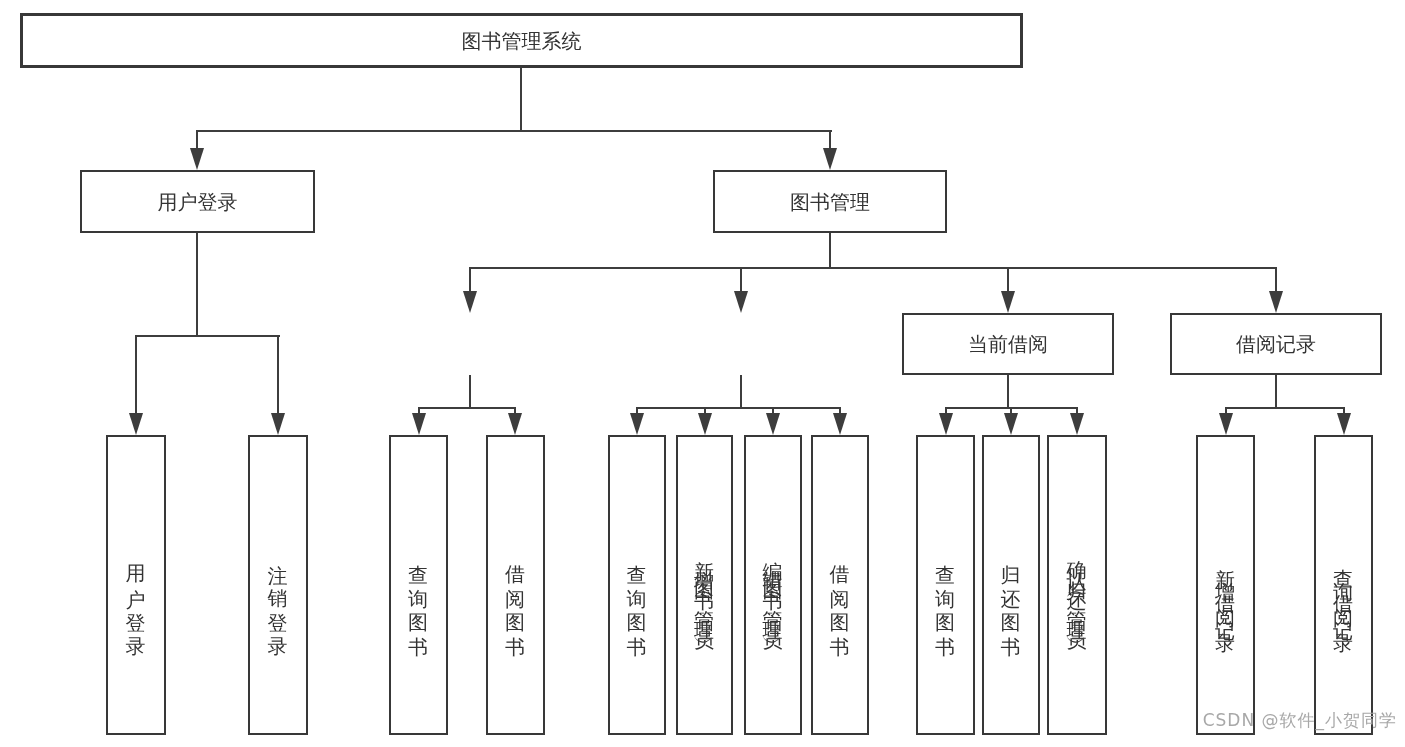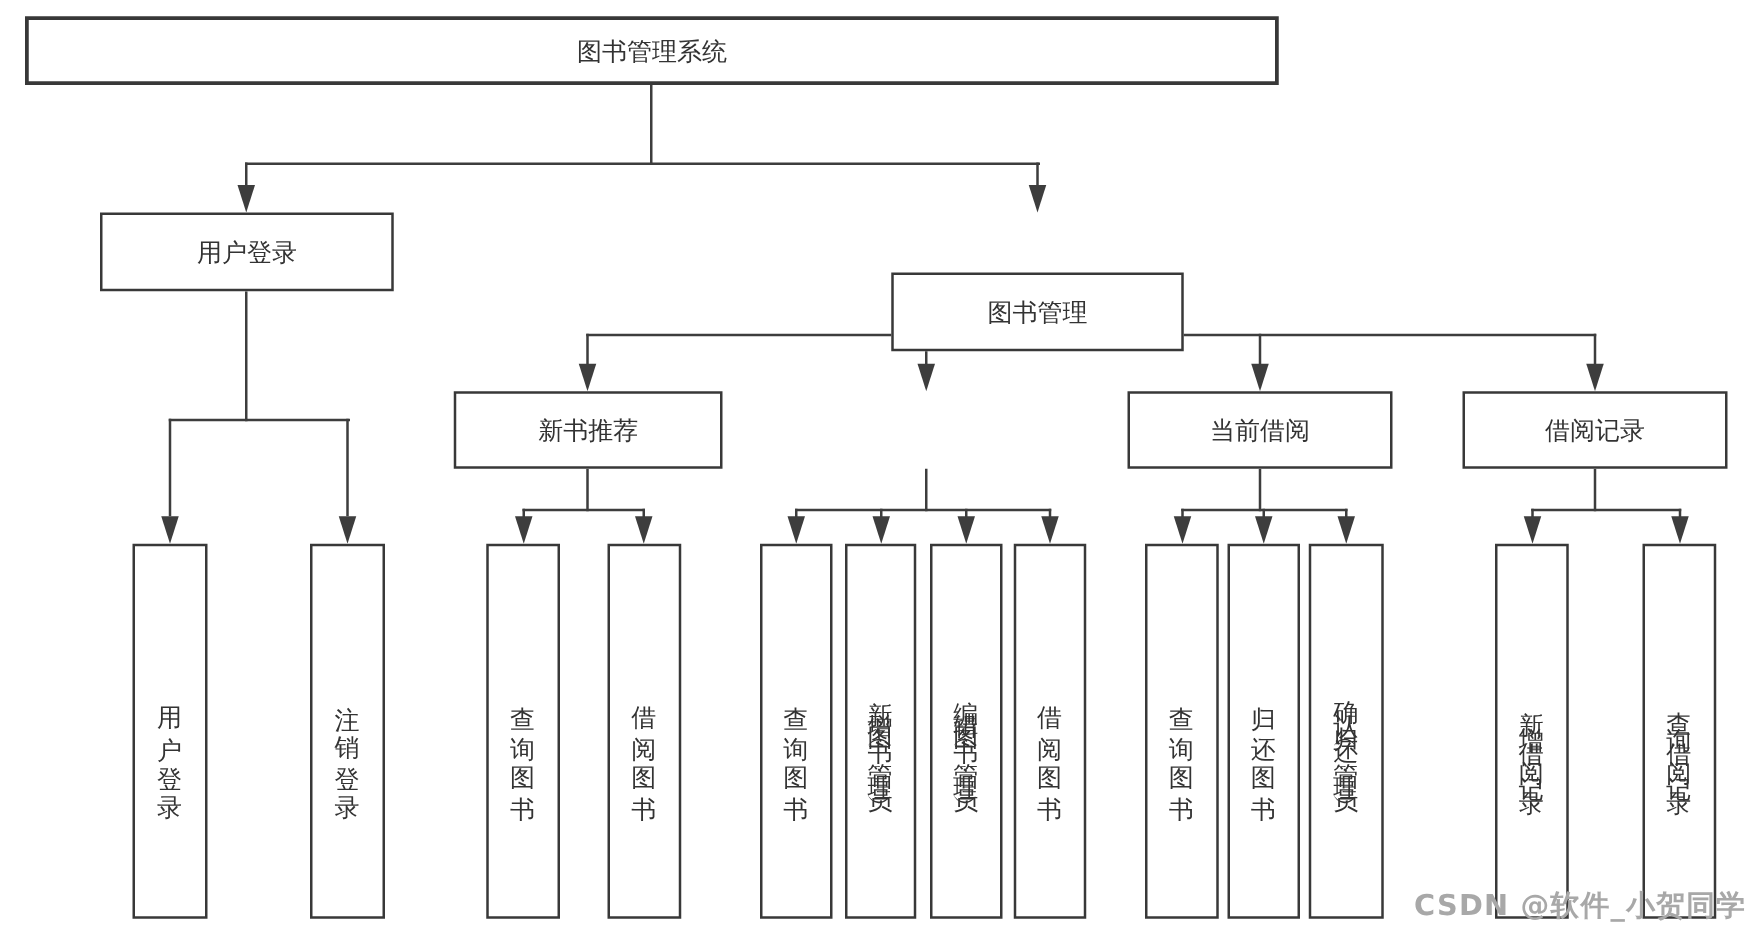--- a/index.html
+++ b/index.html
@@ -44,25 +44,24 @@
   .vl{width:2px;}
   .arrow{
     position:absolute;width:0;height:0;z-index:1;
     border-left:7px solid transparent;
     border-right:7px solid transparent;
     border-top:22px solid var(--line);
   }
   .watermark{
     position:absolute;
     top:709px;right:8px;
-    font-size:23px;
+    font-size:17px;
     letter-spacing:1px;
     color:var(--watermark);
     z-index:5;
-    font-weight:bold;
   }
 </style>
 </head>
 <body>
 
 <div class="canvas">
 
   <div class="box root-box" style="left:20px;top:13px;width:1003px;height:55px;align-items:center;">
     <span>图书管理系统</span>
   </div>
@@ -70,21 +69,21 @@
   <div class="vl" style="left:520px;top:68px;height:63px;"></div>
   <div class="hl" style="left:196px;top:130px;width:636px;"></div>
   <div class="vl" style="left:196px;top:130px;height:20px;"></div>
   <div class="arrow" style="left:190px;top:148px;"></div>
   <div class="vl" style="left:829px;top:130px;height:20px;"></div>
   <div class="arrow" style="left:823px;top:148px;"></div>
 
   <div class="box" style="left:80px;top:170px;width:235px;height:63px;">
     <span>用户登录</span>
   </div>
-  <div class="box" style="left:713px;top:170px;width:234px;height:63px;margin-top:48px;">
+  <div class="box" style="left:713px;top:170px;width:234px;height:63px;">
     <span>图书管理</span>
   </div>
 
   <div class="vl" style="left:196px;top:233px;height:104px;"></div>
   <div class="hl" style="left:135px;top:335px;width:145px;"></div>
   <div class="vl" style="left:135px;top:335px;height:78px;"></div>
   <div class="arrow" style="left:129px;top:413px;"></div>
   <div class="vl" style="left:277px;top:335px;height:78px;"></div>
   <div class="arrow" style="left:271px;top:413px;"></div>
 
@@ -92,23 +91,20 @@
   <div class="hl" style="left:469px;top:267px;width:808px;"></div>
   <div class="vl" style="left:469px;top:267px;height:26px;"></div>
   <div class="arrow" style="left:463px;top:291px;"></div>
   <div class="vl" style="left:740px;top:267px;height:26px;"></div>
   <div class="arrow" style="left:734px;top:291px;"></div>
   <div class="vl" style="left:1007px;top:267px;height:26px;"></div>
   <div class="arrow" style="left:1001px;top:291px;"></div>
   <div class="vl" style="left:1275px;top:267px;height:26px;"></div>
   <div class="arrow" style="left:1269px;top:291px;"></div>
 
-  <div class="box" style="left:363px;top:313px;width:215px;height:62px;">
-    <span>新书推荐</span>
-  </div>
   <div class="box" style="left:902px;top:313px;width:212px;height:62px;">
     <span>当前借阅</span>
   </div>
   <div class="box" style="left:1170px;top:313px;width:212px;height:62px;">
     <span>借阅记录</span>
   </div>
 
   <div class="vl" style="left:469px;top:375px;height:34px;"></div>
   <div class="hl" style="left:418px;top:407px;width:98px;"></div>
   <div class="vl" style="left:418px;top:407px;height:8px;"></div>

